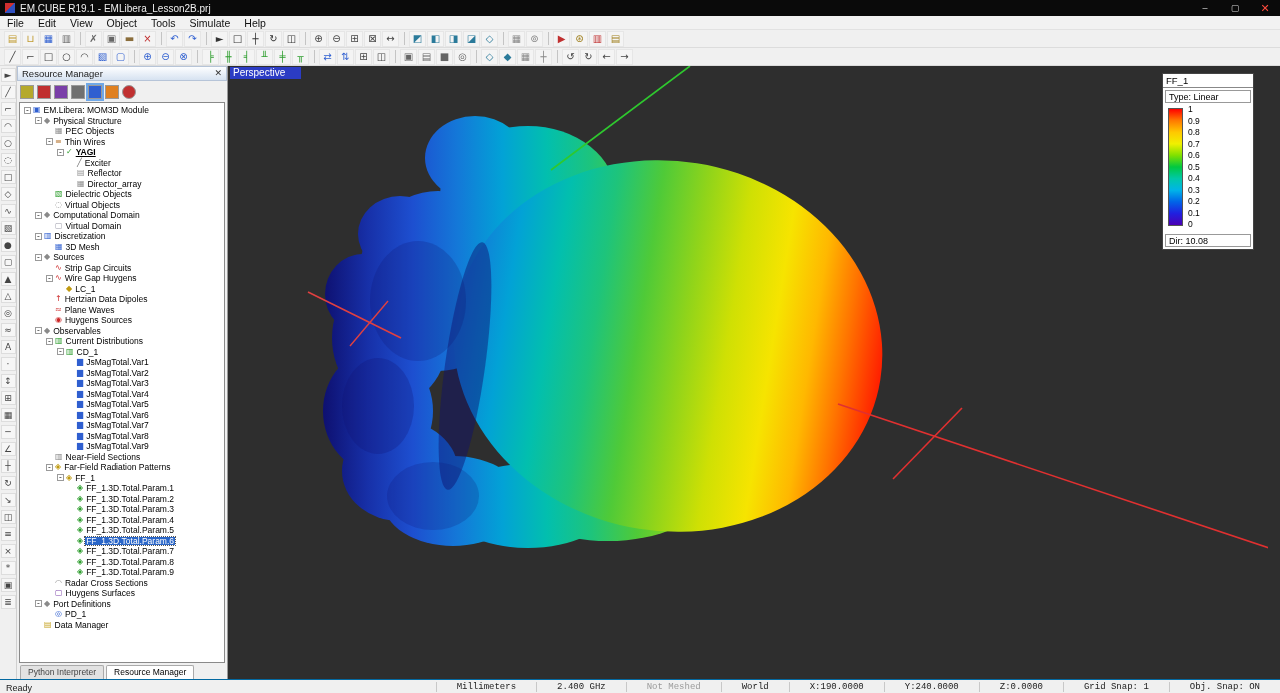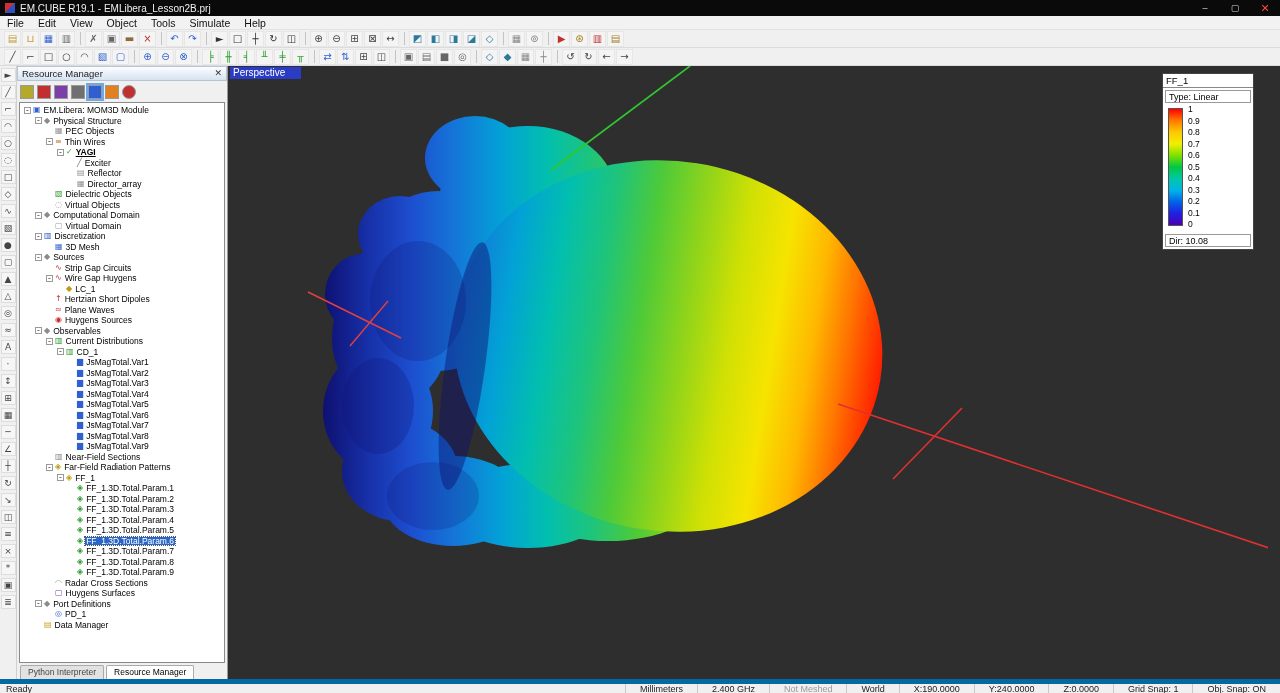--- a/index.html
+++ b/index.html
@@ -63,25 +63,25 @@
   
   .legend{position:absolute;left:934px;top:7px;width:92px;background:#fff;border:1px solid #444;z-index:6;}
   .legend-title{height:14px;border-bottom:1px solid #888;display:flex;align-items:center;padding:0 3px;font-size:9.5px;color:#000;}
   .legend-type{margin:2px;border:1px solid #999;height:13px;display:flex;align-items:center;padding:0 3px;font-size:9px;color:#000;}
   .legend-body{display:flex;padding:3px 2px 3px 5px;}
   .legend-bar{width:15px;height:118px;border:1px solid #555;flex:none;}
   .legend-ticks{display:flex;flex-direction:column;justify-content:space-between;height:124px;margin:-3px 0 0 5px;
     font-size:8.5px;line-height:1;color:#000;}
   .legend-dir{margin:2px;border:1px solid #999;height:13px;display:flex;align-items:center;padding:0 3px;font-size:9px;color:#000;}
   
-  .statusbar{position:absolute;left:0;top:679px;width:1280px;height:14px;background:#f0f0f0;border-top:5px solid #0369a1;
-    display:flex;align-items:flex-start;font-size:9px;color:#222;z-index:50;}
+  .statusbar{position:absolute;left:0;top:679px;width:1280px;height:14px;background:#f0f0f0;border-top:1px solid #0369a1;
+    display:flex;align-items:flex-end;font-size:9px;color:#222;z-index:50;}
   .sb-left{padding:0 6px;}
   .sb-right{margin-left:auto;display:flex;align-items:center;height:100%;}
-  .sb-field{padding:0 14px;border-left:1px solid #c8c8c8;height:10px;display:flex;align-items:center;white-space:nowrap;}
+  .sb-field{padding:0 20px;border-left:1px solid #c8c8c8;height:10px;display:flex;align-items:center;white-space:nowrap;font-family:Liberation Mono, monospace;}
   .sb-field.dim{color:#9a9a9a;}
 </style>
 </head>
 <body>
 
 <div class="titlebar">
   <div class="app-ico"></div>
   <div class="title-text">EM.CUBE R19.1 - EMLibera_Lesson2B.prj</div>
   <div class="win-btns">
     <div class="win-btn">–</div>
@@ -332,21 +332,21 @@
         <span class="tree-lb">Wire Gap Huygens</span>
       </div>
       <div class="tree-row" style="padding-left: 36px;">
         <span class="tree-ex none"></span>
         <span class="tree-ic" style="color: rgb(192, 154, 16);">◆</span>
         <span class="tree-lb">LC_1</span>
       </div>
       <div class="tree-row" style="padding-left: 25px;">
         <span class="tree-ex none"></span>
         <span class="tree-ic" style="color: rgb(204, 40, 40);">↑</span>
-        <span class="tree-lb">Hertzian Short Dipoles</span>
+        <span class="tree-lb">Hertzian Data Dipoles</span>
       </div>
       <div class="tree-row" style="padding-left: 25px;">
         <span class="tree-ex none"></span>
         <span class="tree-ic" style="color: rgb(204, 40, 40);">≈</span>
         <span class="tree-lb">Plane Waves</span>
       </div>
       <div class="tree-row" style="padding-left: 25px;">
         <span class="tree-ex none"></span>
         <span class="tree-ic" style="color: rgb(204, 40, 40);">◉</span>
         <span class="tree-lb">Huygens Sources</span>

